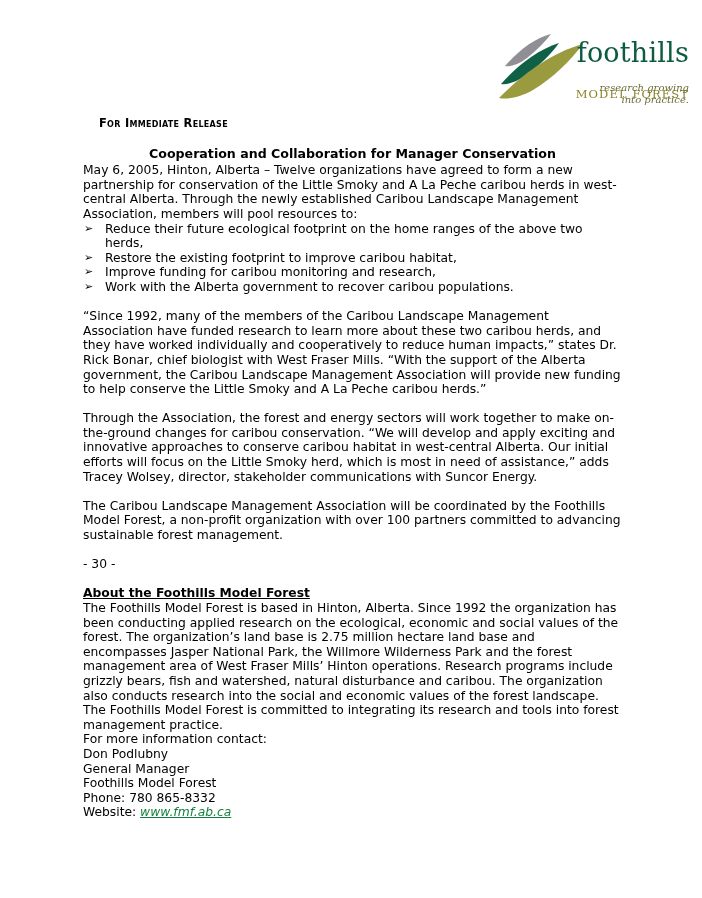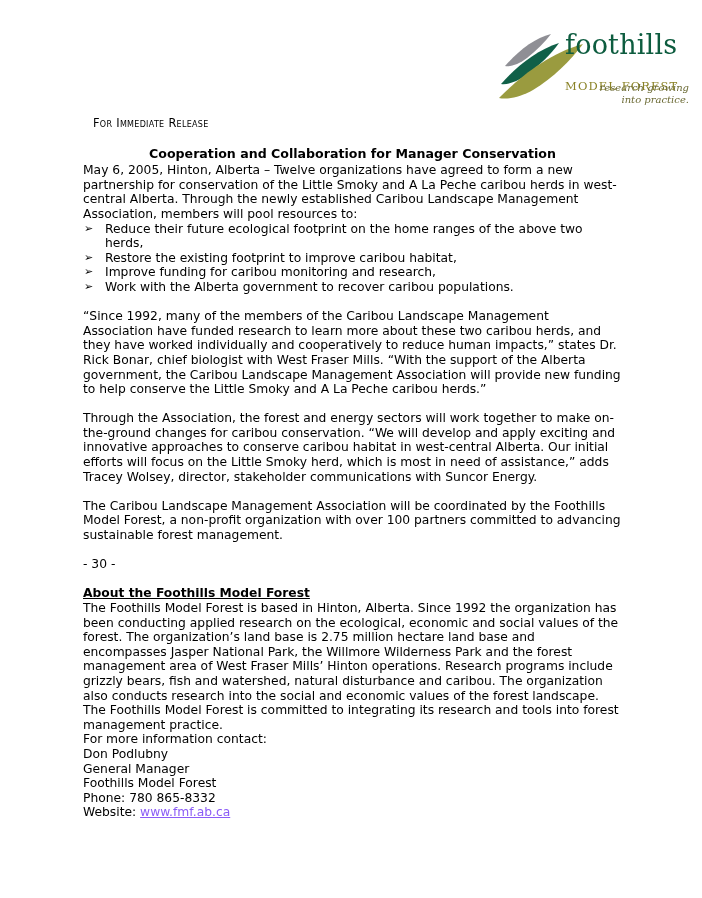--- a/index.html
+++ b/index.html
@@ -26,24 +26,24 @@
   }
   .logo-mark {
     position: absolute;
     top: 4px;
     left: 0;
     width: 110px;
     height: 74px;
   }
   .logo-wordmark {
     position: absolute;
-    top: 8px;
+    top: 16px;
     left: 68px;
     width: 124px;
-    text-align: left;
+    text-align: right;
   }
   .logo-foothills {
     font-family: "DejaVu Serif", serif;
     font-size: 27px;
     line-height: 30px;
     color: #0d5c3f;
     letter-spacing: 0.2px;
   }
   .logo-modelforest {
     font-family: "DejaVu Serif", serif;
@@ -70,25 +70,25 @@
   .doc {
     position: absolute;
     top: 116px;
     left: 83px;
     width: 539px;
     font-size: 12.3px;
     line-height: 14.6px;
   }
 
   .release-label {
-    font-weight: normal;
+    font-weight: bold;
     font-size: 11.4px;
     font-variant: small-caps;
     letter-spacing: 0.3px;
-    margin: 0 0 16px 10px;
+    margin: 0 0 16px 16px;
   }
 
   .headline {
     font-weight: bold;
     font-size: 12.6px;
     text-align: center;
     margin: 0 0 2px 0;
   }
 
   p.body {
@@ -125,22 +125,23 @@
     font-weight: bold;
     text-decoration: underline;
     margin: 0;
   }
 
   .contact-line {
     margin: 0;
   }
 
   a.weblink {
-    color: #8b5cf6;
+    color: #15803d;
     text-decoration: underline;
+    font-style: italic;
   }
 </style>
 </head>
 <body>
 
 <div class="logo-block">
 
   <svg class="logo-mark" viewBox="0 0 110 74">
 
     <path d="M8 40 C 22 24, 38 12, 54 8 C 48 16, 40 24, 30 32 C 22 38, 14 41, 8 40 Z" fill="#8f8f95"></path>

